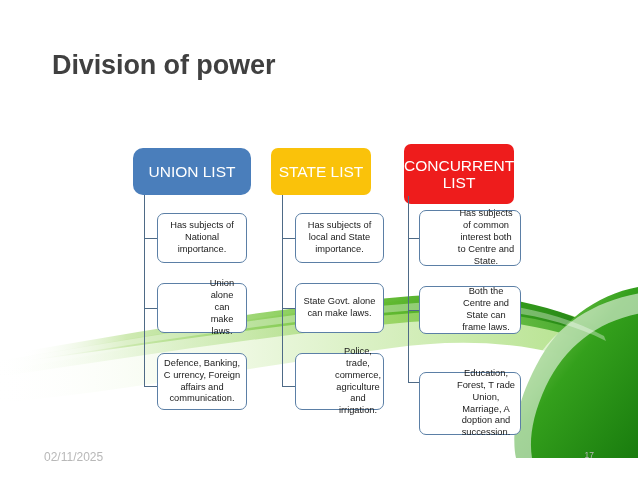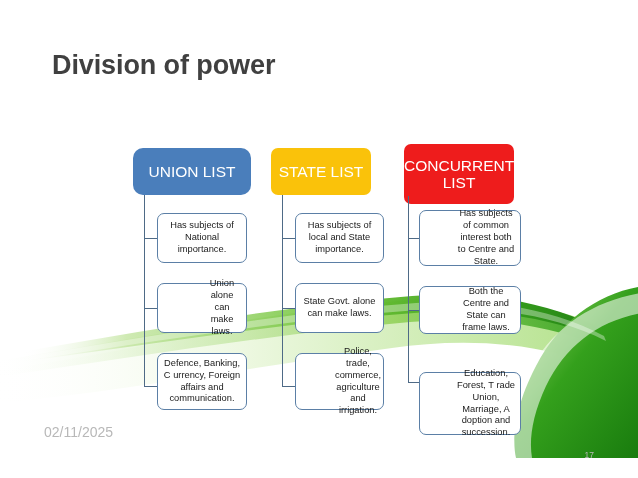--- a/index.html
+++ b/index.html
@@ -142,22 +142,22 @@
   
   .col-concurrent .sub-box { left: 15px; width: 102px; padding-left: 36px; }
   .col-concurrent .sb0 { top: 62px;  height: 56px; }
   .col-concurrent .sb1 { top: 138px; height: 48px; }
   .col-concurrent .sb2 { top: 188px; height: 63px; margin-top: 36px; }
 
   
   #footer-date {
     position: absolute;
     left: 44px;
-    top: 424px;
-    font-size: 14px;
+    top: 450px;
+    font-size: 12px;
     color: #b8b8b8;
     z-index: 6;
   }
   #footer-page {
     position: absolute;
     right: 44px;
     top: 450px;
     font-size: 8.5px;
     color: #b8b8b8;
     z-index: 6;

